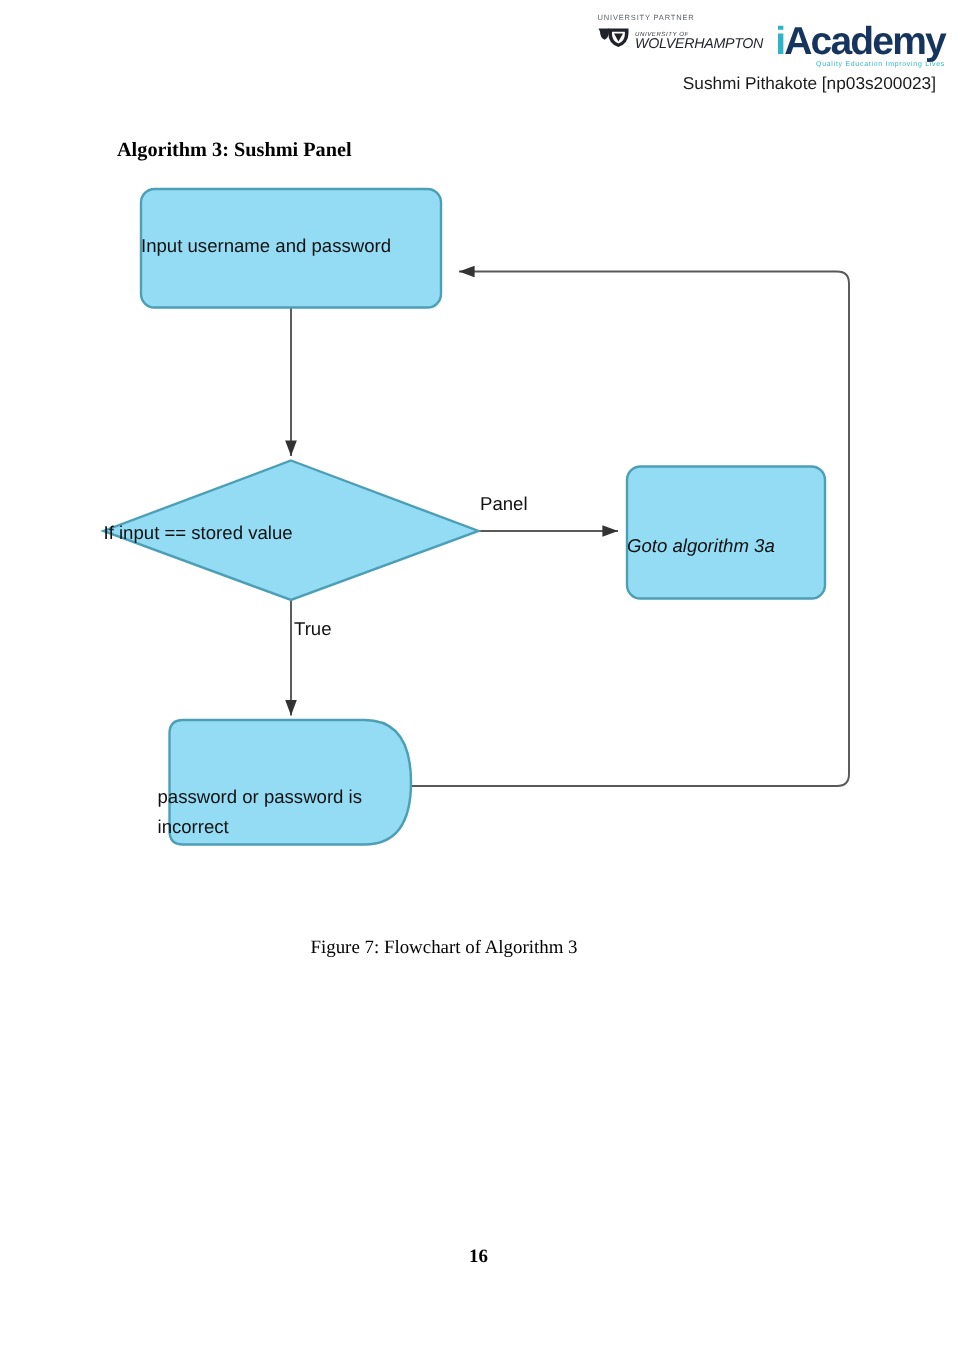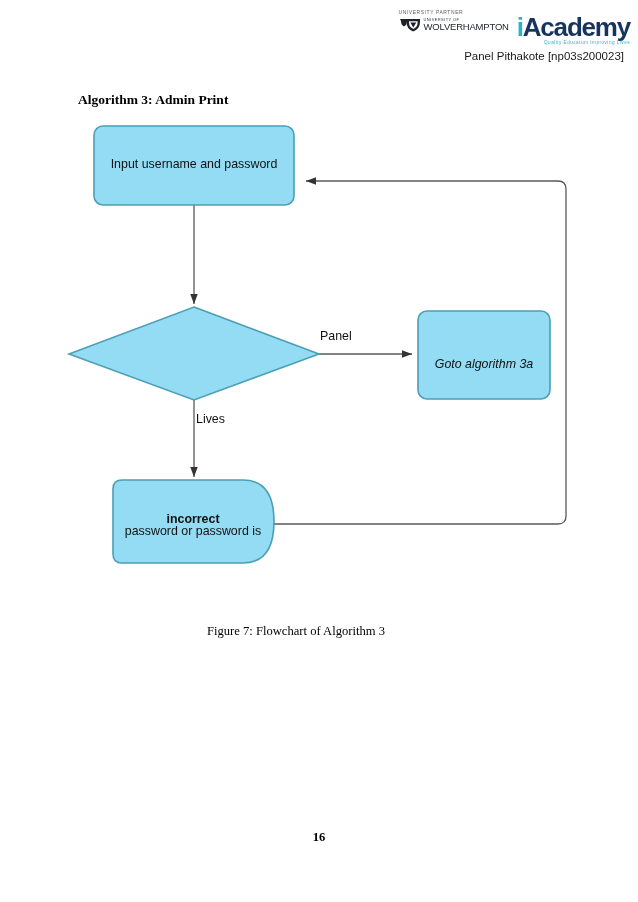--- a/index.html
+++ b/index.html
@@ -38,22 +38,23 @@
   .wlv-partner-text {
     font-size: 5px;
     letter-spacing: 0.55px;
     color: #5a5f66;
     font-family: "Liberation Sans", sans-serif;
     margin-bottom: 3px;
     white-space: nowrap;
   }
   .wlv-mark-row {
     display: flex;
-    align-items: flex-start;
+    align-items: center;
     gap: 3px;
+    font-style: italic;
   }
   .wlv-word-stack {
     display: flex;
     flex-direction: column;
     line-height: 1;
   }
   .wlv-univ-of {
     font-size: 4px;
     letter-spacing: 0.4px;
     color: #2e3137;
@@ -118,21 +119,21 @@
     left: 0;
     top: 0;
     width: 638px;
     height: 640px;
   }
   .node-label {
     position: absolute;
     font-family: "Liberation Sans", sans-serif;
     font-size: 12.4px;
     color: #111111;
-    text-align: center;
+    text-align: left;
     line-height: 1.55;
     pointer-events: none;
     white-space: nowrap;
   }
   .edge-label {
     position: absolute;
     font-family: "Liberation Sans", sans-serif;
     font-size: 12.4px;
     color: #111111;
     white-space: nowrap;
@@ -188,23 +189,23 @@
 
     <div class="iacademy-block">
       <div class="iacademy-word">
         <span class="iacademy-i">i</span><span class="iacademy-rest">Academy</span>
       </div>
       <div class="iacademy-tagline">Quality Education Improving Lives</div>
     </div>
 
   </div>
 
-  <div id="student-name">Panel Pithakote [np03s200023]</div>
-
-  <div id="algorithm-heading">Algorithm 3: Admin Print</div>
+  <div id="student-name">Sushmi Pithakote [np03s200023]</div>
+
+  <div id="algorithm-heading">Algorithm 3: Sushmi Panel</div>
 
   <div id="flowchart">
 
     <svg width="638" height="640" viewBox="0 0 638 640">
       <defs>
         <marker id="arrowhead" markerWidth="9" markerHeight="9" refX="8" refY="3" orient="auto" markerUnits="strokeWidth">
           <path d="M0,0 L8,3 L0,6 z" fill="#333333"></path>
         </marker>
       </defs>
 
@@ -221,30 +222,31 @@
       <polygon points="194,307 319,354 194,400 69,354" fill="#93DCF4" stroke="#4C9FB5" stroke-width="1.6"></polygon>
 
       <rect x="418" y="311" width="132" height="88" rx="9" ry="9" fill="#93DCF4" stroke="#4C9FB5" stroke-width="1.6"></rect>
 
       <path d="M122,480 L243,480 Q274,480 274,521.5 Q274,563 243,563 L122,563 Q113,563 113,554 L113,489 Q113,480 122,480 Z" fill="#93DCF4" stroke="#4C9FB5" stroke-width="1.6"></path>
     </svg>
 
     
     <div class="node-label" style="left:94px; top:155px; width:200px;">Input username and password</div>
 
+    <div class="node-label" style="left:69px; top:346px; width:250px;">If input == stored value</div>
 
     <div class="node-label" style="left:418px; top:355px; width:132px;font-style:italic;">Goto algorithm 3a</div>
 
     <div class="node-label" style="left:105px; top:522px; width:176px;">password or password is</div>
-    <div class="node-label" style="left:105px; top:510px; width:176px;font-weight:bold;">incorrect</div>
+    <div class="node-label" style="left:105px; top:542px; width:176px;">incorrect</div>
 
     
     <div class="edge-label" style="left:320px; top:329px;">Panel</div>
 
-    <div class="edge-label" style="left:196px; top:412px;">Lives</div>
+    <div class="edge-label" style="left:196px; top:412px;">True</div>
 
   </div>
 
   <div id="figure-caption">Figure 7: Flowchart of Algorithm 3</div>
 
   <div id="page-number">16</div>
 
 </div>
 
 </body></html>

